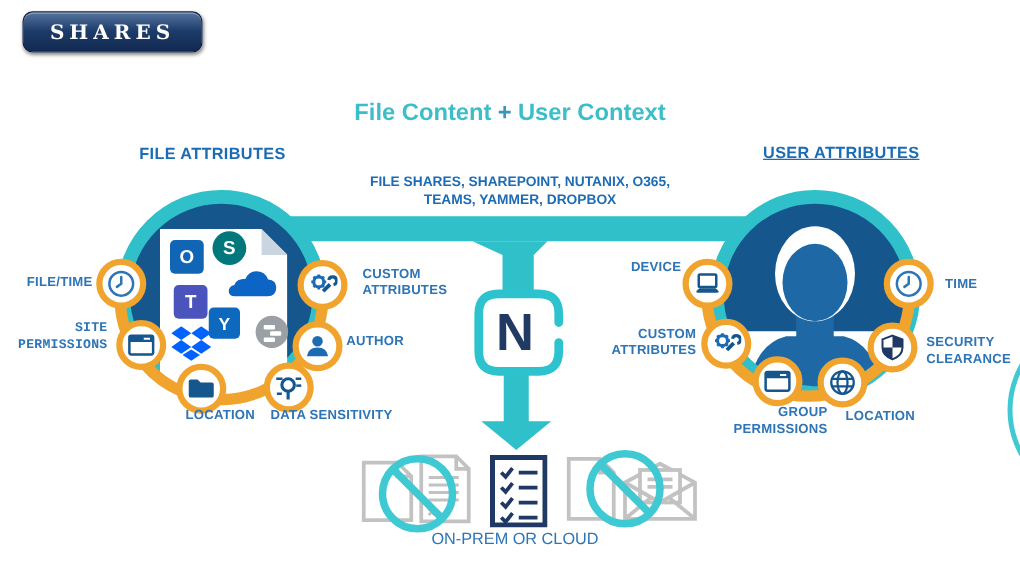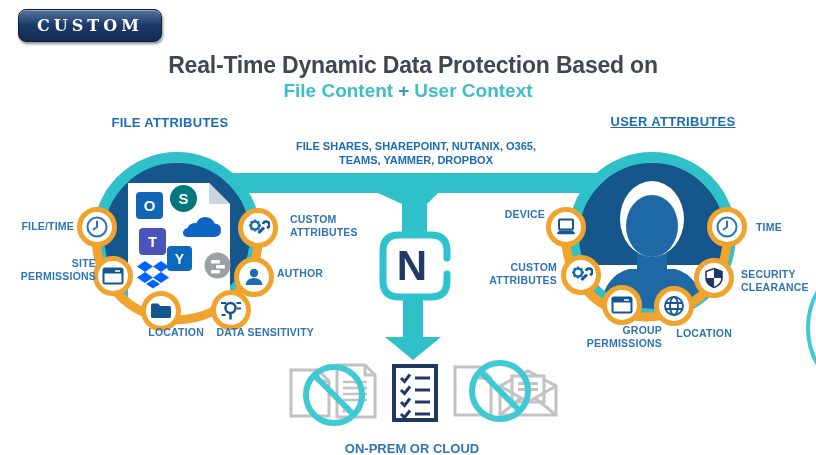--- a/index.html
+++ b/index.html
@@ -56,31 +56,30 @@
   .r{text-align:right;} .c{text-align:right;}
 
   
   .logo-box{position:absolute;left:378px;top:230px;width:74px;height:72px;z-index:5;}
   .logo-n{position:absolute;left:384px;top:238px;width:56px;height:56px;z-index:6;
     display:flex;align-items:center;justify-content:center;font-size:42px;font-weight:bold;
     color:#203a63;}
 
   
   .caption{position:absolute;left:330px;top:423px;width:164px;text-align:center;
-    font-size:13px;font-weight:bold;color:#2e75b6;z-index:6;margin-top:18px;}
+    font-size:13px;font-weight:normal;color:#2e75b6;z-index:6;}
   .edge-arc{position:absolute;left:806px;top:254px;width:140px;height:140px;
     border:4px solid #3fc9d3;border-radius:50%;z-index:1;}
 </style>
 </head>
 <body>
 
 <div id="slide">
 
-  <div class="badge">CUSTOM</div>
-  <div class="title">Real-Time Dynamic Data Protection Based on</div>
+  <div class="badge">SHARES</div>
   <div class="subtitle">
     <span>File Content</span><span class="plus">+</span><span>User Context</span>
   </div>
 
   <svg class="lay" width="816" height="455">
     <rect x="200" y="173" width="440" height="20" fill="#2fc0ca"></rect>
     <polygon points="378,193 438,193 427,204 427,242 402,242 402,204" fill="#2fc0ca"></polygon>
     <polygon points="403,299 423,299 423,337 441,337 413,360 385,337 403,337" fill="#2fc0ca"></polygon>
   </svg>
   <div class="edge-arc"></div>
@@ -221,21 +220,21 @@
     </svg>
   </div>
   <div class="attr-circle" style="left:707px;top:207px;">
     <svg width="24" height="24" viewBox="0 0 24 24">
       <circle cx="12" cy="12" r="9.5" fill="none" stroke="#2e75b6" stroke-width="2"></circle>
       <path d="M12 12 L12 6.5 M12 12 L8.5 14.5" stroke="#2e75b6" stroke-width="2" fill="none" stroke-linecap="round"></path>
     </svg>
   </div>
 
   <div class="lbl r" style="left:4px;top:220px;width:70px;">FILE/TIME</div>
-  <div class="lbl r" style="left:14px;top:257px;width:82px;">SITE PERMISSIONS</div>
+  <div class="lbl r" style="left:4px;top:257px;width:82px;font-family:Liberation Mono, monospace;">SITE PERMISSIONS</div>
   <div class="lbl c" style="left:120px;top:326px;width:84px;">LOCATION</div>
   <div class="lbl c" style="left:198px;top:326px;width:116px;">DATA SENSITIVITY</div>
   <div class="lbl" style="left:277px;top:267px;">AUTHOR</div>
   <div class="lbl" style="left:290px;top:213px;width:86px;">CUSTOM ATTRIBUTES</div>
 
   <div class="lbl r" style="left:463px;top:208px;width:82px;">DEVICE</div>
   <div class="lbl r" style="left:463px;top:261px;width:94px;">CUSTOM ATTRIBUTES</div>
   <div class="lbl c" style="left:568px;top:324px;width:94px;">GROUP PERMISSIONS</div>
   <div class="lbl c" style="left:648px;top:327px;width:84px;">LOCATION</div>
   <div class="lbl" style="left:741px;top:268px;width:92px;">SECURITY CLEARANCE</div>

